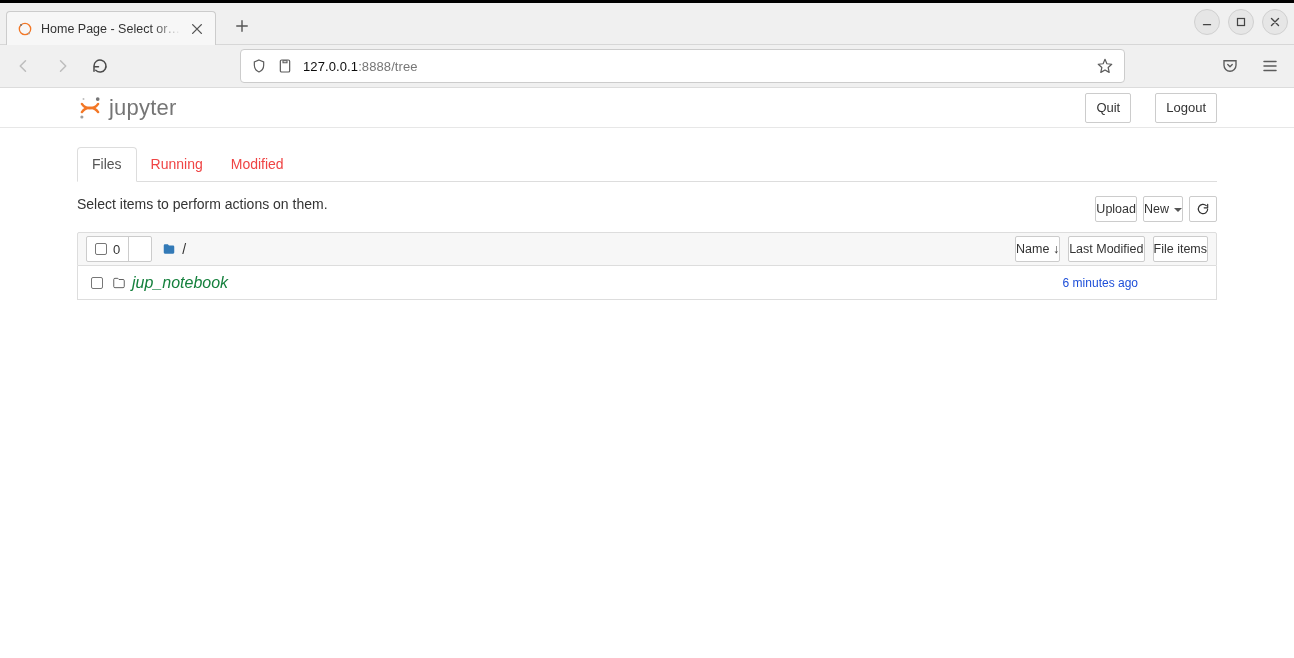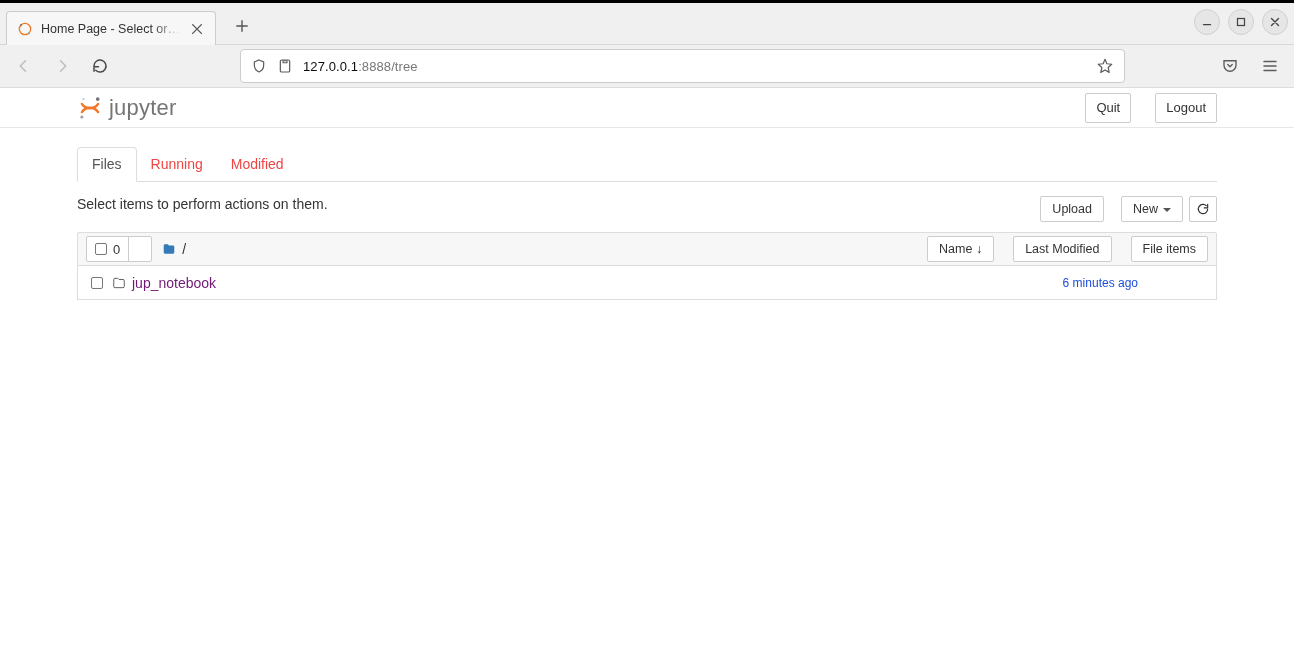--- a/index.html
+++ b/index.html
@@ -32,21 +32,21 @@
   .chrome-sep { height:1px; background:#dcdcdc; }
 
   
   .page { background:#fff;border-radius:11px; }
   .jp-header { height: 40px; border-bottom:1px solid #e7e7e7; display:flex; align-items:center; padding: 0 0 0 0; }
   .jp-header-inner { width: 1140px; margin:0 auto; display:flex; align-items:center; height:100%; }
   .logo { display:flex; align-items:center; gap:6px; cursor:pointer; }
   .logo-jup { font-size: 22px; color:#757575; letter-spacing:.2px; }
   .hdr-btns { margin-left:auto; display:flex; gap:24px; }
   .btn { background:#fff; border:1px solid #ccc; border-radius:2px; padding:5px 10px; font-size:13px; color:#333; cursor:pointer; line-height:18px; }
-  .btn.small { padding:3px 11px; font-size:12.5px;margin-left:11px; }
+  .btn.small { padding:3px 0; font-size:12.5px; }
   .btn.iconbtn { padding:3px 6px; display:flex; align-items:center; }
 
   .jp-body { width:1140px; margin:0 auto; padding-top:18px; }
   .tabs { display:flex; border-bottom:1px solid #ddd;align-items:center; }
   .tabx { padding:8px 14px 9px; font-size:14px; color:#ef4444; cursor:pointer; position:relative; top:1px; }
   .tabx.active { color:#555; background:#fff; border:1px solid #ddd; border-bottom:1px solid #fff; border-radius:4px 4px 0 0; }
 
   .toolbar-row { display:flex; margin:14px 0 10px; }
   .hint { font-size:14px; color:#333; }
   .toolbar-right { margin-left:auto; display:flex; gap:6px; }
@@ -59,21 +59,21 @@
   .ck { width:12px; height:12px; border:1.5px solid #777; border-radius:2px; background:#fff; }
   .sel-count { font-size:13px; color:#333; }
   .crumb { display:flex; align-items:center; gap:6px; margin-left:10px; color:#337ab7; cursor:pointer; }
   .crumb svg path{ fill:#337ab7; }
   .crumb .slash { color:#333; }
   .head-right { margin-left:auto; display:flex; gap:8px; }
 
   .list-row { display:flex; align-items:center; border:1px solid #ddd; border-top:none; height:34px; padding:0 8px; }
   .list-row .ck-slot { width:22px; display:flex; justify-content:center; }
   .list-row .ficon { margin:0 6px 0 4px; color:#555; }
-  .list-row a.fname { color:#701a75; text-decoration:none; cursor:pointer; font-size:14px; }
+  .list-row a.fname { color:#15803d; text-decoration:none; cursor:pointer; font-size:16px;font-style:italic; }
   .list-row .mtime { margin-left:auto; color:#1d4ed8; font-size:12px; padding-right:70px; }
 
   
   svg.ic { width:16px; height:16px; display:block; }
   svg.ic14 { width:14px; height:14px; display:block; }
   svg.ic18 { width:18px; height:18px; display:block; }
 </style>
 </head>
 <body>
 

